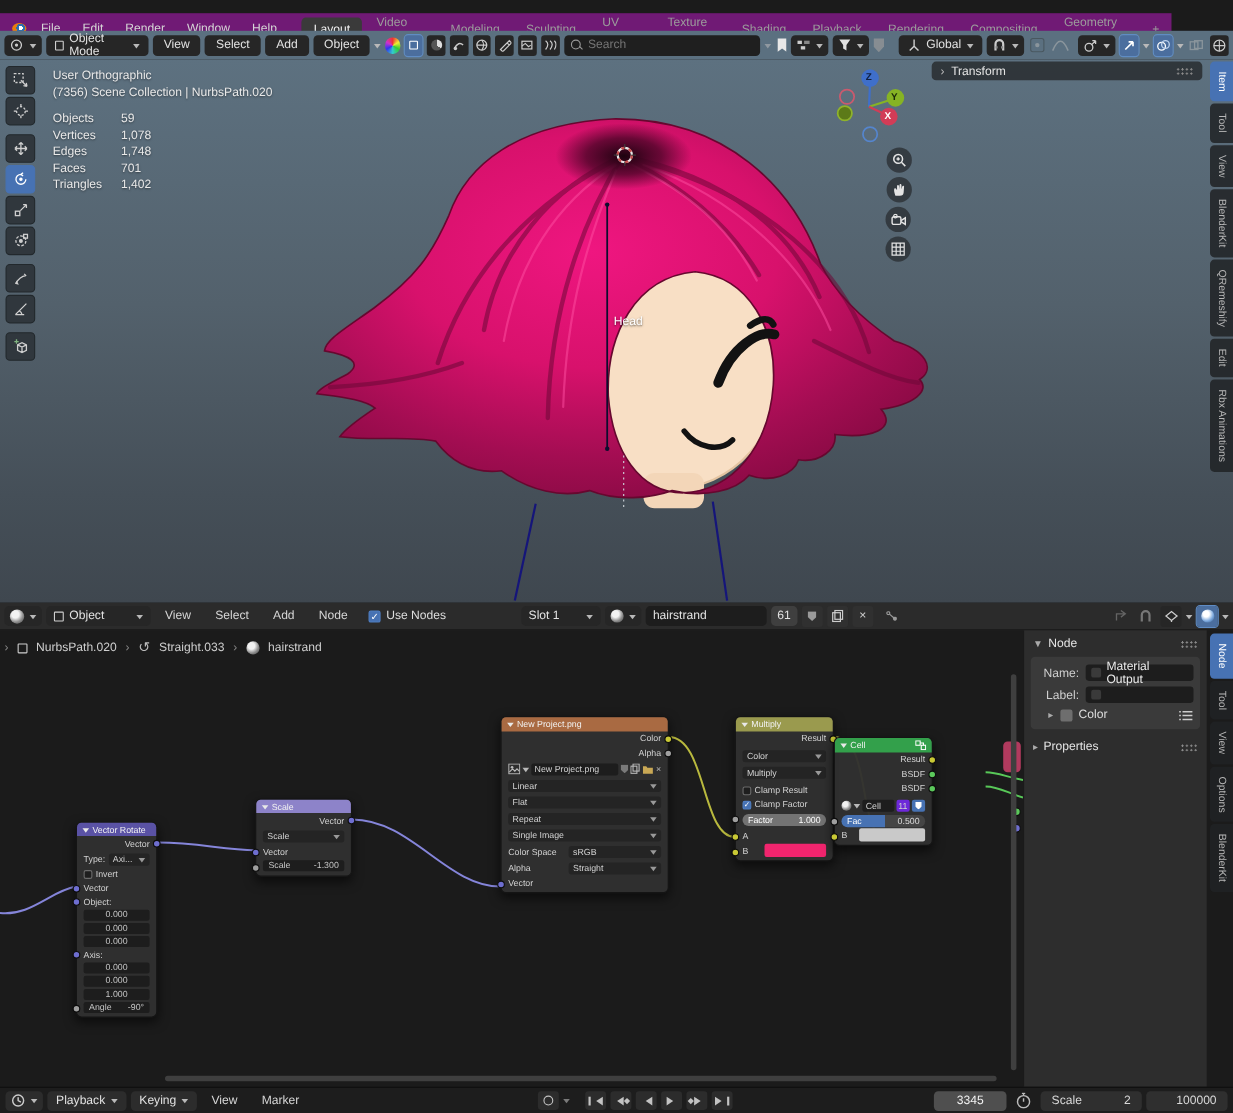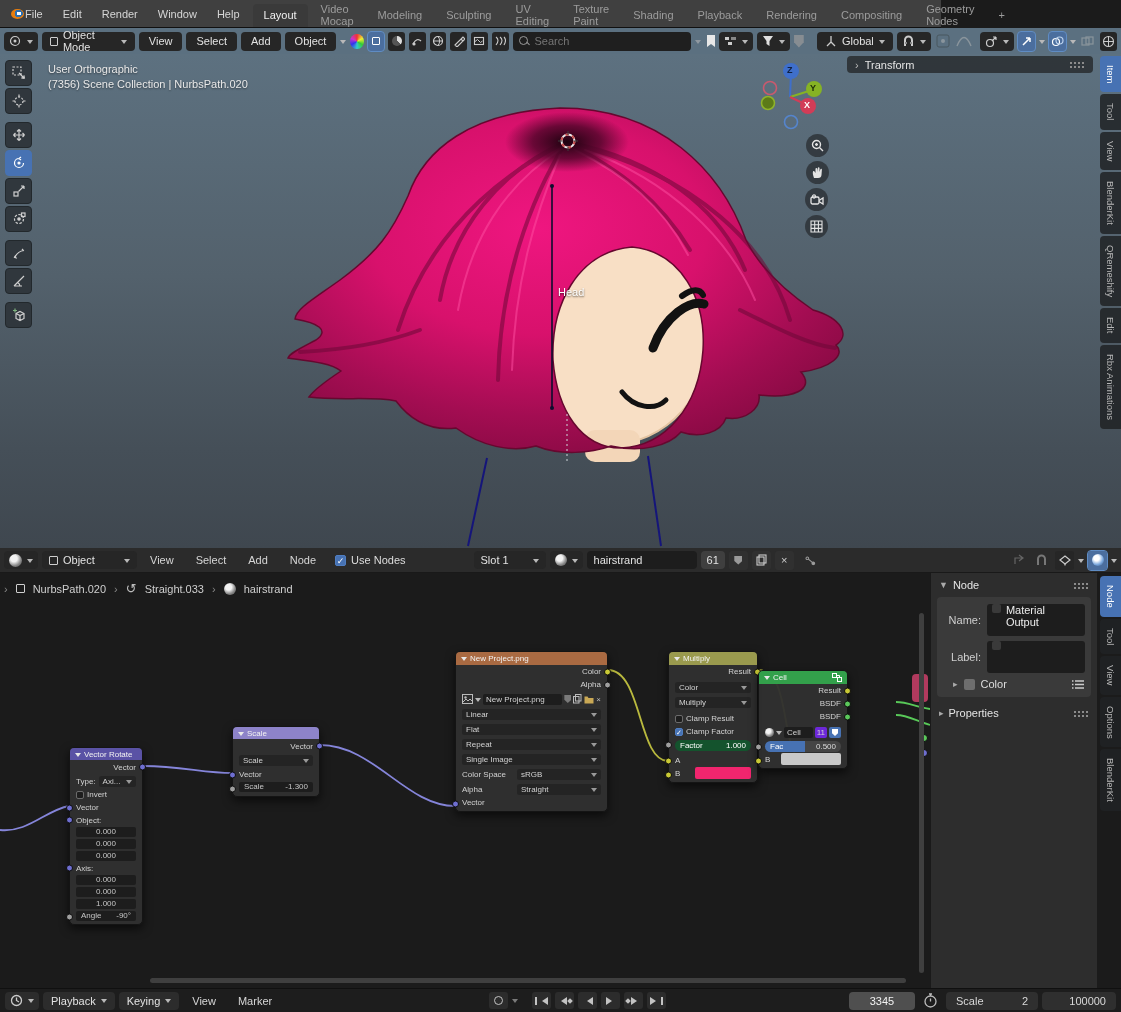--- a/index.html
+++ b/index.html
@@ -1,21 +1,21 @@
 <!DOCTYPE html>
 <html><head>
 <meta charset="utf-8">
 <style>
 *{margin:0;padding:0;box-sizing:border-box}
 body{font-family:"Liberation Sans","DejaVu Sans",sans-serif;background:#111}
 #app{position:relative;width:1121px;height:1012px;overflow:hidden;background:#1b1b1b;color:#ddd;font-size:11px}
 .abs{position:absolute}
 .row{display:flex;align-items:center}
 
-.topbar{position:absolute;left:0;top:0;width:941px;height:28px;background:#404040;display:flex;align-items:center;gap:2px;border-bottom:1px solid #101010}
+.topbar{position:absolute;left:0;top:12px;width:1065px;height:28px;background:#701a75;display:flex;align-items:center;gap:2px;border-bottom:1px solid #101010}
 .menu-item{color:#d6d6d6;padding:4px 9px;cursor:default}
 .tab{color:#9c9c9c;padding:5px 11px 6px;border-radius:4px 4px 0 0;margin-top:3px}
 .tab.active{background:#3a3a3a;color:#f0f0f0}
 .blender-logo{width:18px;height:14px;margin:0 6px 0 8px;position:relative}
 .blender-logo i{position:absolute;left:3px;top:2px;width:13px;height:10px;border-radius:50%;background:radial-gradient(circle at 60% 45%,#fff 0 2px,#2d6fae 2px 4px,#e87d0d 4px)}
 
 .vph{position:absolute;left:0;top:28px;width:1121px;height:26px;background:#5b7080;display:flex;align-items:center;gap:4px;padding:0 4px}
 .pill{background:#262626;border-radius:4px;color:#e2e2e2;display:flex;align-items:center;gap:5px;padding:3px 8px;height:19px}
 .pill.menu{background:#262626;padding:3px 10px}
 .chev{width:0;height:0;border:3.5px solid transparent;border-top:4.5px solid #b9b9b9;transform:translateY(2px)}
@@ -62,21 +62,21 @@
 .nfield.split{display:flex;justify-content:space-between;padding:0 5px;text-align:left}
 .ndrop{flex:1;background:#242424;border-radius:2.5px;height:11px;display:flex;align-items:center;justify-content:space-between;padding:0 4px}
 .ndrop .chev{border-top-color:#999;border-width:3px;border-top-width:4px}
 .ncheck{flex:none;width:8px;height:8px;border-radius:2px;background:#1e1e1e;border:1px solid #6b6b6b}
 .ncheck.on{background:#4772b3;border-color:#4f7ec2;color:#fff;font-size:7px;line-height:7px;text-align:center}
 .mini{width:9px;height:9px;border-radius:2px;background:#3a3a3a;display:inline-block}
 
 .shsb{position:absolute;left:930px;top:25px;width:167px;height:415px;background:#2d2d2d;border-left:1px solid #1a1a1a}
 .panelhead{display:flex;align-items:center;gap:5px;padding:6px 8px;color:#e4e4e4;font-size:11px}
 .card{margin:0 6px;background:#3a3a3a;border-radius:4px;padding:7px 6px;display:flex;flex-direction:column;gap:5px}
-.fld{background:#1d1d1d;border-radius:3px;height:32px;display:flex;gap:5px;padding:0 5px;color:#ececec;flex:1}
+.fld{background:#1d1d1d;border-radius:3px;height:15px;display:flex;align-items:center;gap:5px;padding:0 5px;color:#ececec;flex:1}
 .stabs{position:absolute;right:0;top:3px;display:flex;flex-direction:column;gap:2px}
 
 .timeline{position:absolute;left:0;top:988px;width:1121px;height:24px;background:#1d1d1d;border-top:1px solid #101010;display:flex;align-items:center;gap:4px;padding:0 5px}
 .timeline .pill{height:18px;padding:2px 8px;background:#2c2c2c}
 .tr-btn{width:19px;height:17px;background:#2c2c2c;border-radius:3px;display:flex;align-items:center;justify-content:center;gap:1px}
 .tri-r{width:0;height:0;border:4px solid transparent;border-left:6px solid #c3c3c3}
 .tri-l{width:0;height:0;border:4px solid transparent;border-right:6px solid #c3c3c3}
 .bar{width:2px;height:8px;background:#c3c3c3}
 .dia{width:4px;height:4px;background:#c3c3c3;transform:rotate(45deg)}
 .numf{background:#4f4f4f;border-radius:4px;height:18px;display:flex;align-items:center;justify-content:center;color:#f2f2f2;padding:0 10px}
@@ -350,20 +350,32 @@
       </g>
     </svg>
 
     <div class="abs" style="left:787px;top:11px;font-size:9px;color:#102040;font-weight:bold">Z</div>
     <div class="abs" style="left:810px;top:29px;font-size:9px;color:#1c2a08;font-weight:bold">Y</div>
     <div class="abs" style="left:804px;top:46px;font-size:9px;color:#fff;font-weight:bold">X</div>
 
     <div class="stats">
       <div>User Orthographic</div>
       <div>(7356) Scene Collection | NurbsPath.020</div>
+      <div class="tbl">
+        <span>Objects</span>
+          <span>59</span>
+        <span>Vertices</span>
+          <span>1,078</span>
+        <span>Edges</span>
+          <span>1,748</span>
+        <span>Faces</span>
+          <span>701</span>
+        <span>Triangles</span>
+          <span>1,402</span>
+      </div>
     </div>
 
     <div class="obj-label">Head</div>
 
     <div class="ltool">
       <div class="tbtn">
           <svg width="14" height="14">
             <rect x="1" y="1" width="8" height="8" stroke-dasharray="2 1.5"></rect>
             <path d="M7,7 L12.5,12.5 M12.5,12.5 l-3.2,-.6 M12.5,12.5 l-.6,-3.2"></path>
           </svg>
@@ -742,21 +754,21 @@
         <div class="nrow" style="height:13px;margin-top:2px">
             <span class="ncheck"></span>
             <span>Clamp Result</span>
           </div>
         <div class="nrow" style="height:13px">
             <span class="ncheck on">✓</span>
             <span>Clamp Factor</span>
           </div>
         <div class="nrow" style="height:14px">
             <span class="sock si sk-g"></span>
-            <span style="flex:1;background:#14532d;border-radius:6px;height:11px;display:flex;justify-content:space-between;padding:0 5px;color:#fff;line-height:11px">
+            <span style="flex:1;background:#737373;border-radius:6px;height:11px;display:flex;justify-content:space-between;padding:0 5px;color:#fff;line-height:11px">
               <span>Factor</span>
               <span>1.000</span>
             </span>
           </div>
         <div class="nrow" style="height:13px;margin-top:2px">
             <span class="sock si sk-y"></span>
             <span>A</span>
           </div>
         <div class="nrow" style="height:15px;padding-bottom:3px">
             <span class="sock si sk-y"></span>

